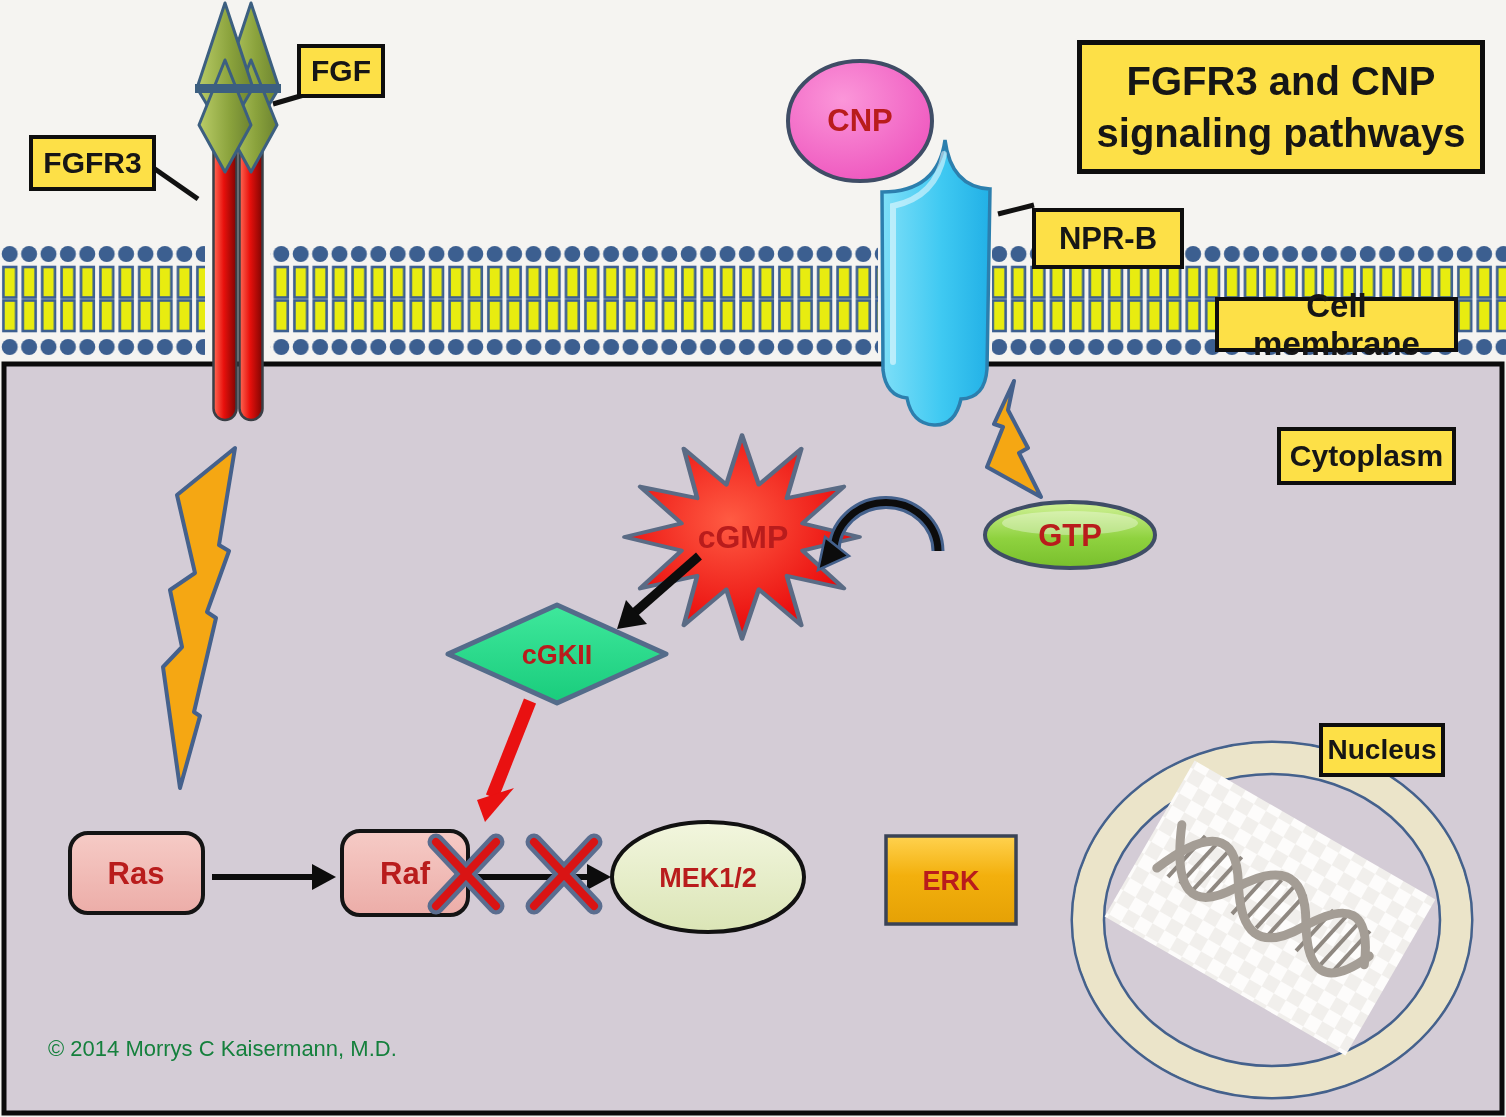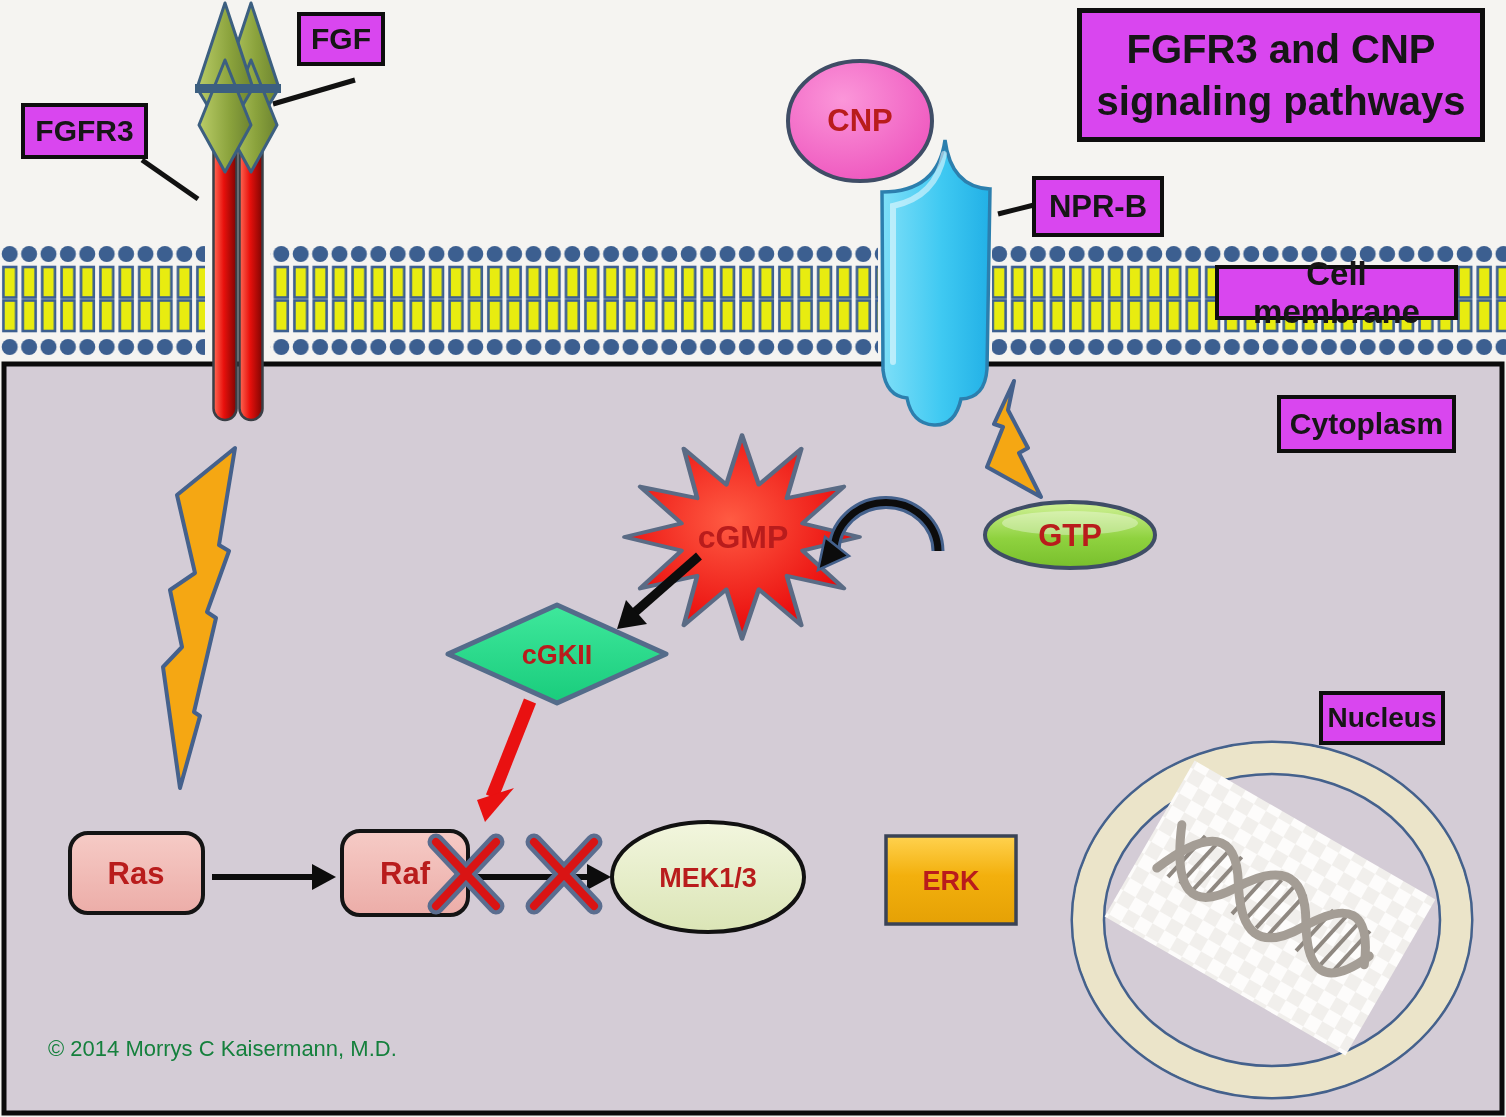--- a/index.html
+++ b/index.html
@@ -2,23 +2,23 @@
 <html><head>
 <meta charset="utf-8">
 <style>
   html,body{margin:0;padding:0;background:#e9e7ea;}
   .stage{
     position:relative;width:1506px;height:1117px;overflow:hidden;
     background:#f5f4f1;font-family:"Liberation Sans",sans-serif;
   }
   .stage svg.diagram{position:absolute;left:0;top:0;}
   .label-box{
-    position:absolute;box-sizing:border-box;background:#d946ef;
+    position:absolute;box-sizing:border-box;background:#fde047;
     border:4px solid #0e0e0e;display:flex;align-items:center;justify-content:center;
-    font-weight:bold;color:#161616;text-align:center;
+    font-weight:bold;color:#161616;text-align:center;margin-top:32px;
   }
   .title-box{border-width:5px;flex-direction:column;line-height:1.3;}
   .shape-label{
     position:absolute;transform:translate(-50%,-50%);
     font-weight:bold;color:#b91c1c;white-space:nowrap;
   }
   .copyright{
     position:absolute;left:48px;top:1036px;font-size:22px;color:#15803d;
   }
 </style>
@@ -214,30 +214,30 @@
       </g>
     </g>
   </g>
 </svg>
 
 <div class="label-box title-box" style="left:1077px;top:8px;width:408px;height:134px;font-size:40px;">
   <div>FGFR3 and CNP</div>
   <div>signaling pathways</div>
 </div>
 <div class="label-box" style="left:297px;top:12px;width:88px;height:54px;font-size:30px;">FGF</div>
-<div class="label-box" style="left:21px;top:103px;width:127px;height:56px;font-size:30px;">FGFR3</div>
-<div class="label-box" style="left:1032px;top:176px;width:132px;height:61px;font-size:31px;">NPR-B</div>
+<div class="label-box" style="left:29px;top:103px;width:127px;height:56px;font-size:30px;">FGFR3</div>
+<div class="label-box" style="left:1032px;top:176px;width:152px;height:61px;font-size:31px;">NPR-B</div>
 <div class="label-box" style="left:1215px;top:265px;width:243px;height:55px;font-size:33px;">Cell membrane</div>
 <div class="label-box" style="left:1277px;top:395px;width:179px;height:58px;font-size:30px;">Cytoplasm</div>
 <div class="label-box" style="left:1319px;top:691px;width:126px;height:54px;font-size:28px;">Nucleus</div>
 
 <div class="shape-label" style="left:860px;top:121px;font-size:31px;">CNP</div>
 <div class="shape-label" style="left:743px;top:537px;font-size:32px;">cGMP</div>
 <div class="shape-label" style="left:1070px;top:536px;font-size:31px;">GTP</div>
 <div class="shape-label" style="left:557px;top:655px;font-size:27px;">cGKII</div>
 <div class="shape-label" style="left:136px;top:874px;font-size:31px;">Ras</div>
 <div class="shape-label" style="left:405px;top:874px;font-size:31px;">Raf</div>
-<div class="shape-label" style="left:708px;top:878px;font-size:27px;">MEK1/3</div>
+<div class="shape-label" style="left:708px;top:878px;font-size:27px;">MEK1/2</div>
 <div class="shape-label" style="left:951px;top:881px;font-size:27px;">ERK</div>
 
 <div class="copyright">© 2014 Morrys C Kaisermann, M.D.</div>
 
 </div>
 
 </body></html>

